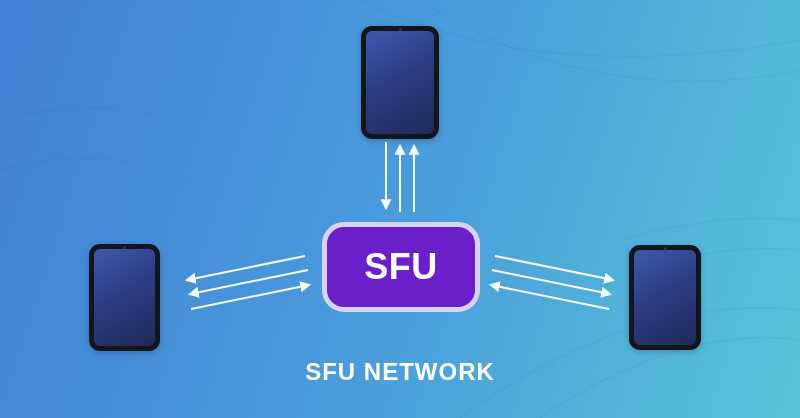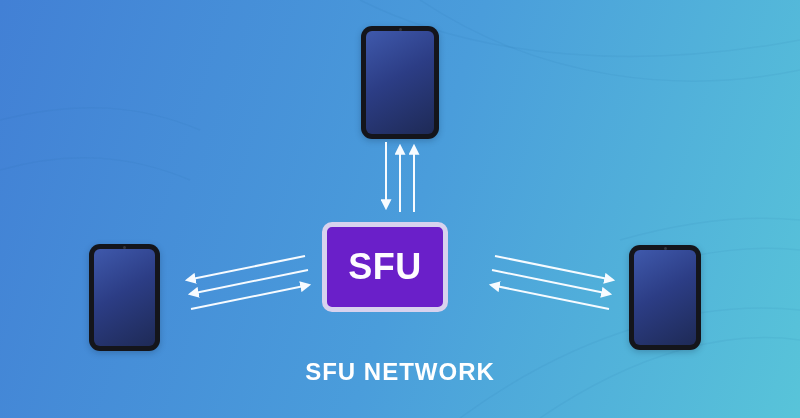--- a/index.html
+++ b/index.html
@@ -43,25 +43,25 @@
   }
   .tablet-top   { left: 361px; top: 26px;  width: 78px; height: 113px; }
   .tablet-left  { left: 89px;  top: 244px; width: 71px; height: 107px; }
   .tablet-right { left: 629px; top: 245px; width: 72px; height: 105px; }
   
   .arrows { position: absolute; left: 0; top: 0; pointer-events: none; }
   
   .sfu-box {
     position: absolute;
     left: 322px; top: 222px;
-    width: 126px; height: 90px;
+    width: 158px; height: 90px;
     box-sizing: border-box;
     background: #6a1fc9;
     border: 5px solid #d8d2ee;
-    border-radius: 10px;
+    border-radius: 22px;
     display: flex;
     align-items: center;
     justify-content: center;
   }
   .sfu-box span {
     color: #fdfcff;
     font-size: 36px;
     font-weight: bold;
     letter-spacing: 0.5px;
   }

